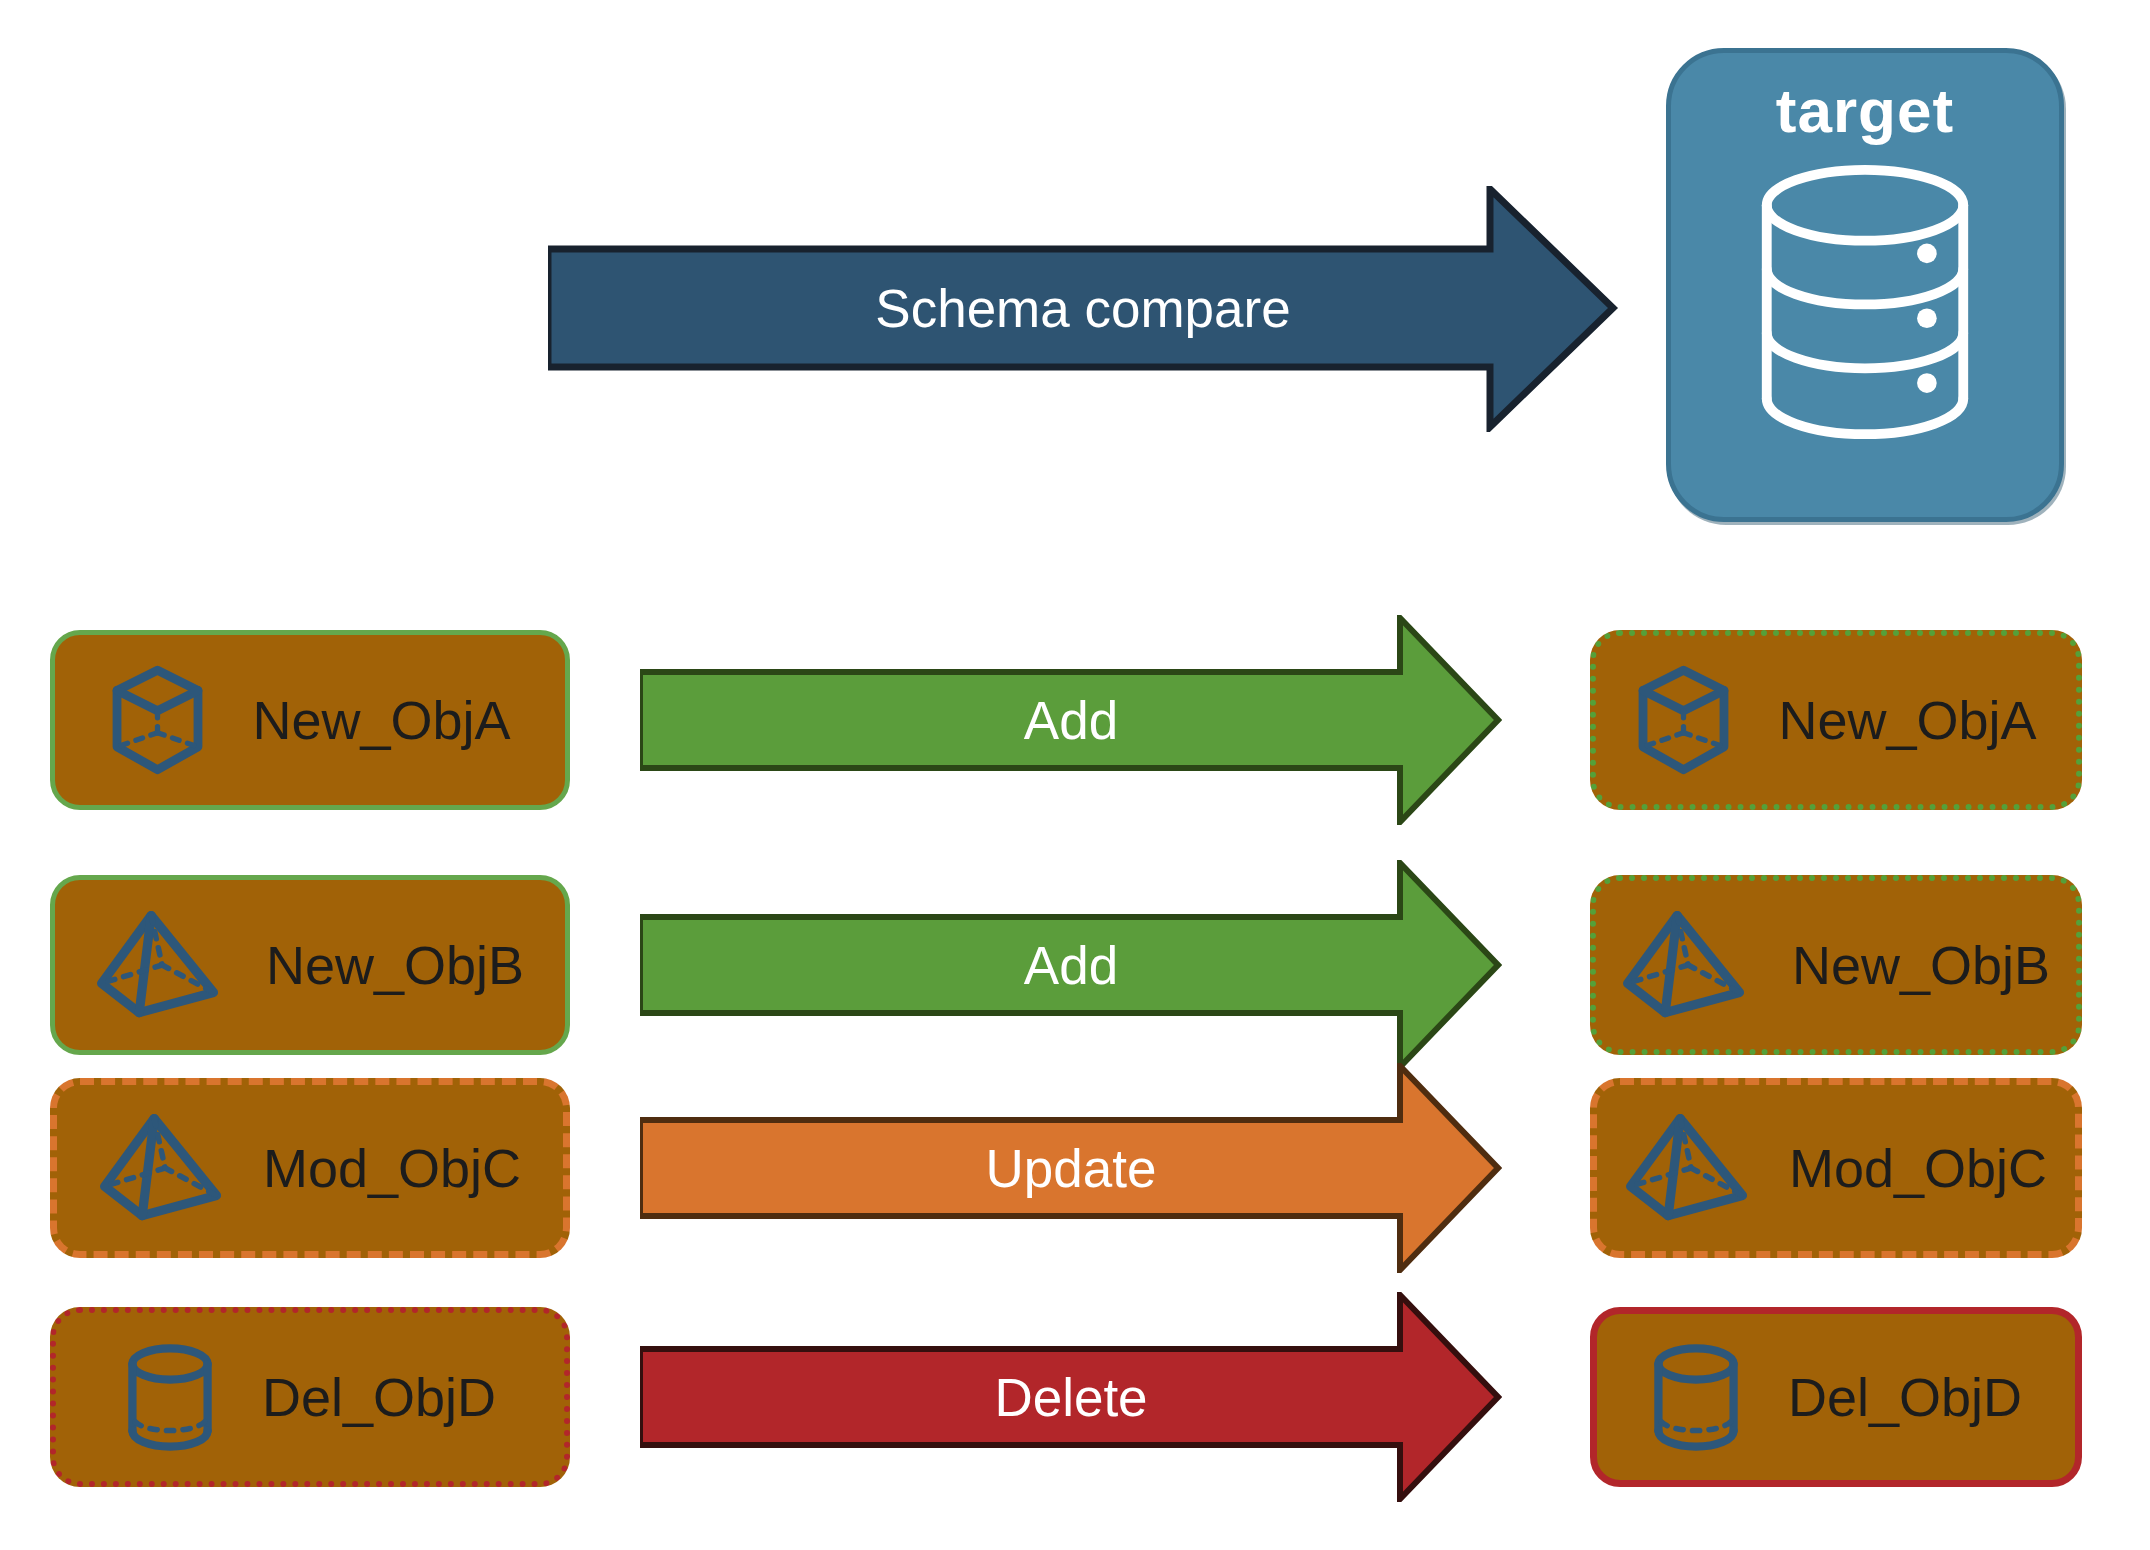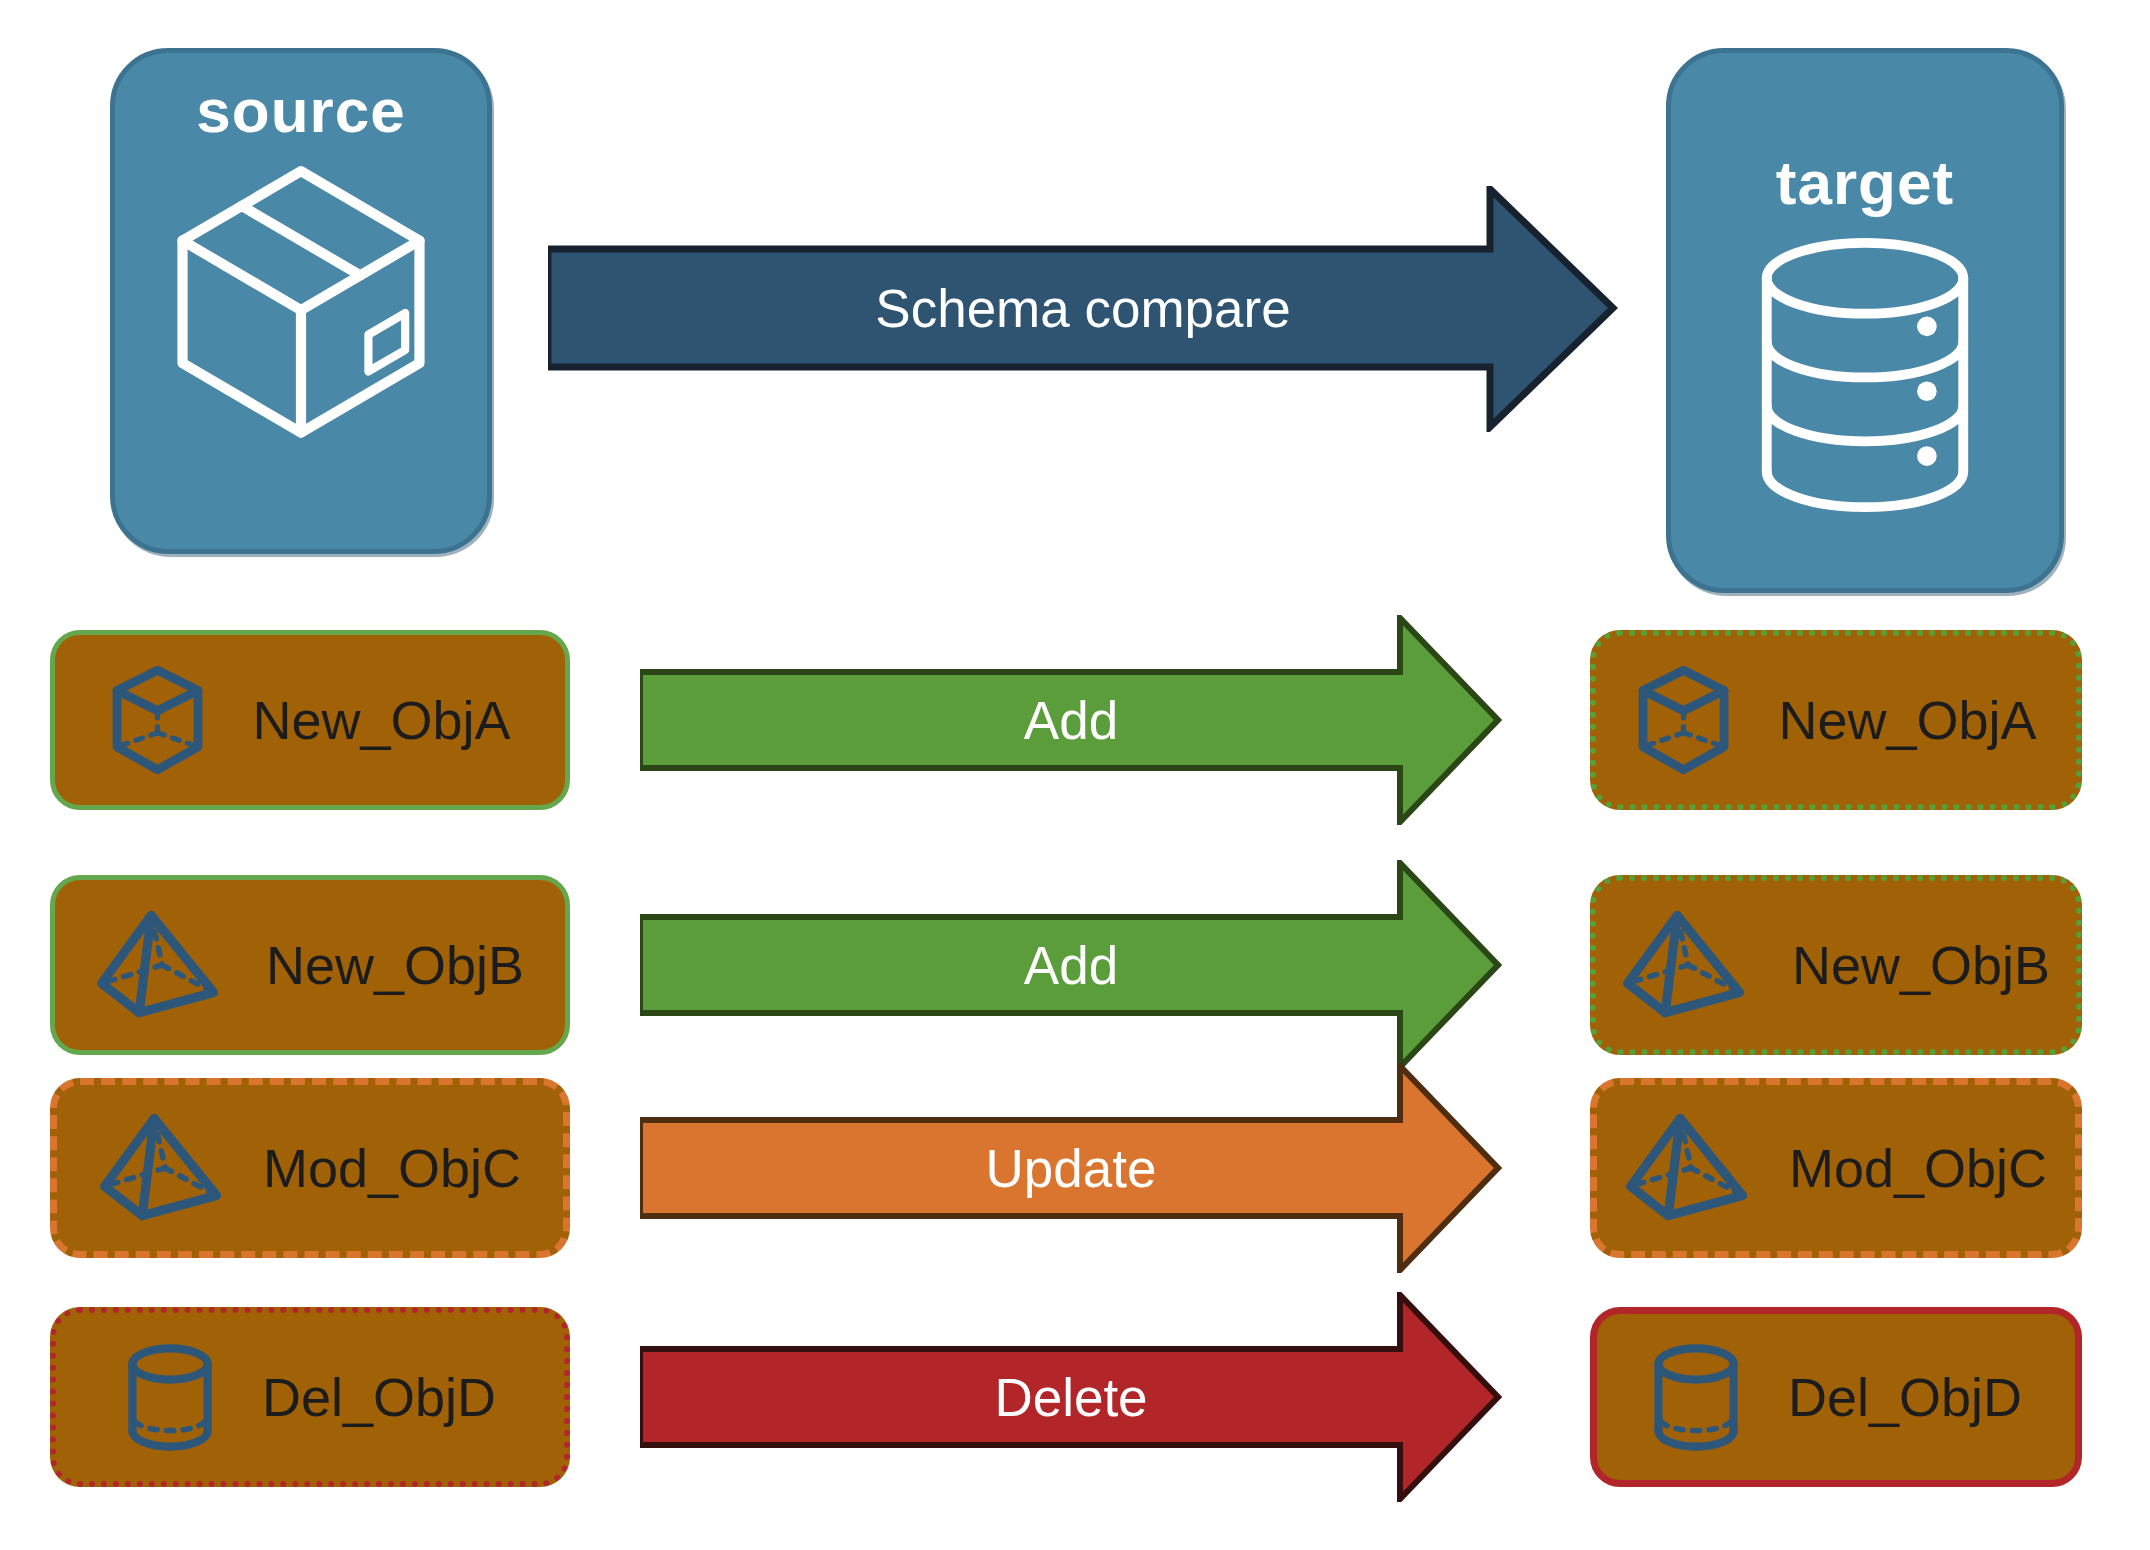--- a/index.html
+++ b/index.html
@@ -26,21 +26,21 @@
   .panel{
     position:absolute;
     background:var(--panel-fill);
     border:5px solid var(--panel-border);
     border-radius:58px;
     box-sizing:border-box;
     box-shadow:2px 3px 0 rgba(42,84,106,.45);
     display:flex;flex-direction:column;align-items:center;
   }
   .panel.source{left:110px;top:48px;width:382px;height:506px;}
-  .panel.target{left:1666px;top:48px;width:398px;height:545px;justify-content:center;}
+  .panel.target{left:1666px;top:48px;width:398px;height:474px;}
   .panel-label{
     margin-top:24px;
     font-size:62px;font-weight:bold;color:#ffffff;letter-spacing:1px;
     line-height:1.1;
   }
   .panel-icon{margin-top:18px;}
 
   
   .big-arrow{position:absolute;left:548px;top:186px;}
   .big-arrow polygon{fill:var(--big-arrow-fill);stroke:var(--big-arrow-outline);stroke-width:7;stroke-linejoin:miter;}
@@ -78,30 +78,20 @@
   .obj-icon{flex:0 0 auto;}
   .obj-icon .solid{fill:none;stroke:var(--icon-blue);stroke-width:10;stroke-linejoin:round;stroke-linecap:round;}
   .obj-icon .dash{fill:none;stroke:var(--icon-blue);stroke-width:6;stroke-dasharray:8 10;stroke-linecap:round;}
   .white-line{fill:none;stroke:#ffffff;stroke-width:10;stroke-linejoin:round;stroke-linecap:round;}
 </style>
 </head>
 <body>
 
 <div class="canvas">
 
-  <div class="panel source">
-    <div class="panel-label">source</div>
-    <svg class="panel-icon" width="268" height="286" viewBox="0 0 260 280">
-      <polygon class="white-line" points="130,8 246,76 130,144 14,76"></polygon>
-      <path class="white-line" d="M72,42 L188,110"></path>
-      <path class="white-line" d="M14,76 L14,196 L130,264 L130,144"></path>
-      <path class="white-line" d="M130,264 L246,196 L246,76"></path>
-      <polygon class="white-line" style="stroke-width:8" points="196,168 232,147 232,183 196,204"></polygon>
-    </svg>
-  </div>
 
   <svg class="big-arrow" width="1072" height="246" viewBox="0 0 1072 246">
     <polygon points="0,63 942,63 942,3 1065,122 942,241 942,181 0,181"></polygon>
     <text class="arrow-text" x="535" y="122" text-anchor="middle" dominant-baseline="central">Schema compare</text>
   </svg>
 
   <div class="panel target">
     <div class="panel-label">target</div>
     <svg class="panel-icon" width="226" height="280" viewBox="0 0 230 285">
       <ellipse class="white-line" cx="115" cy="43" rx="100" ry="36"></ellipse>

